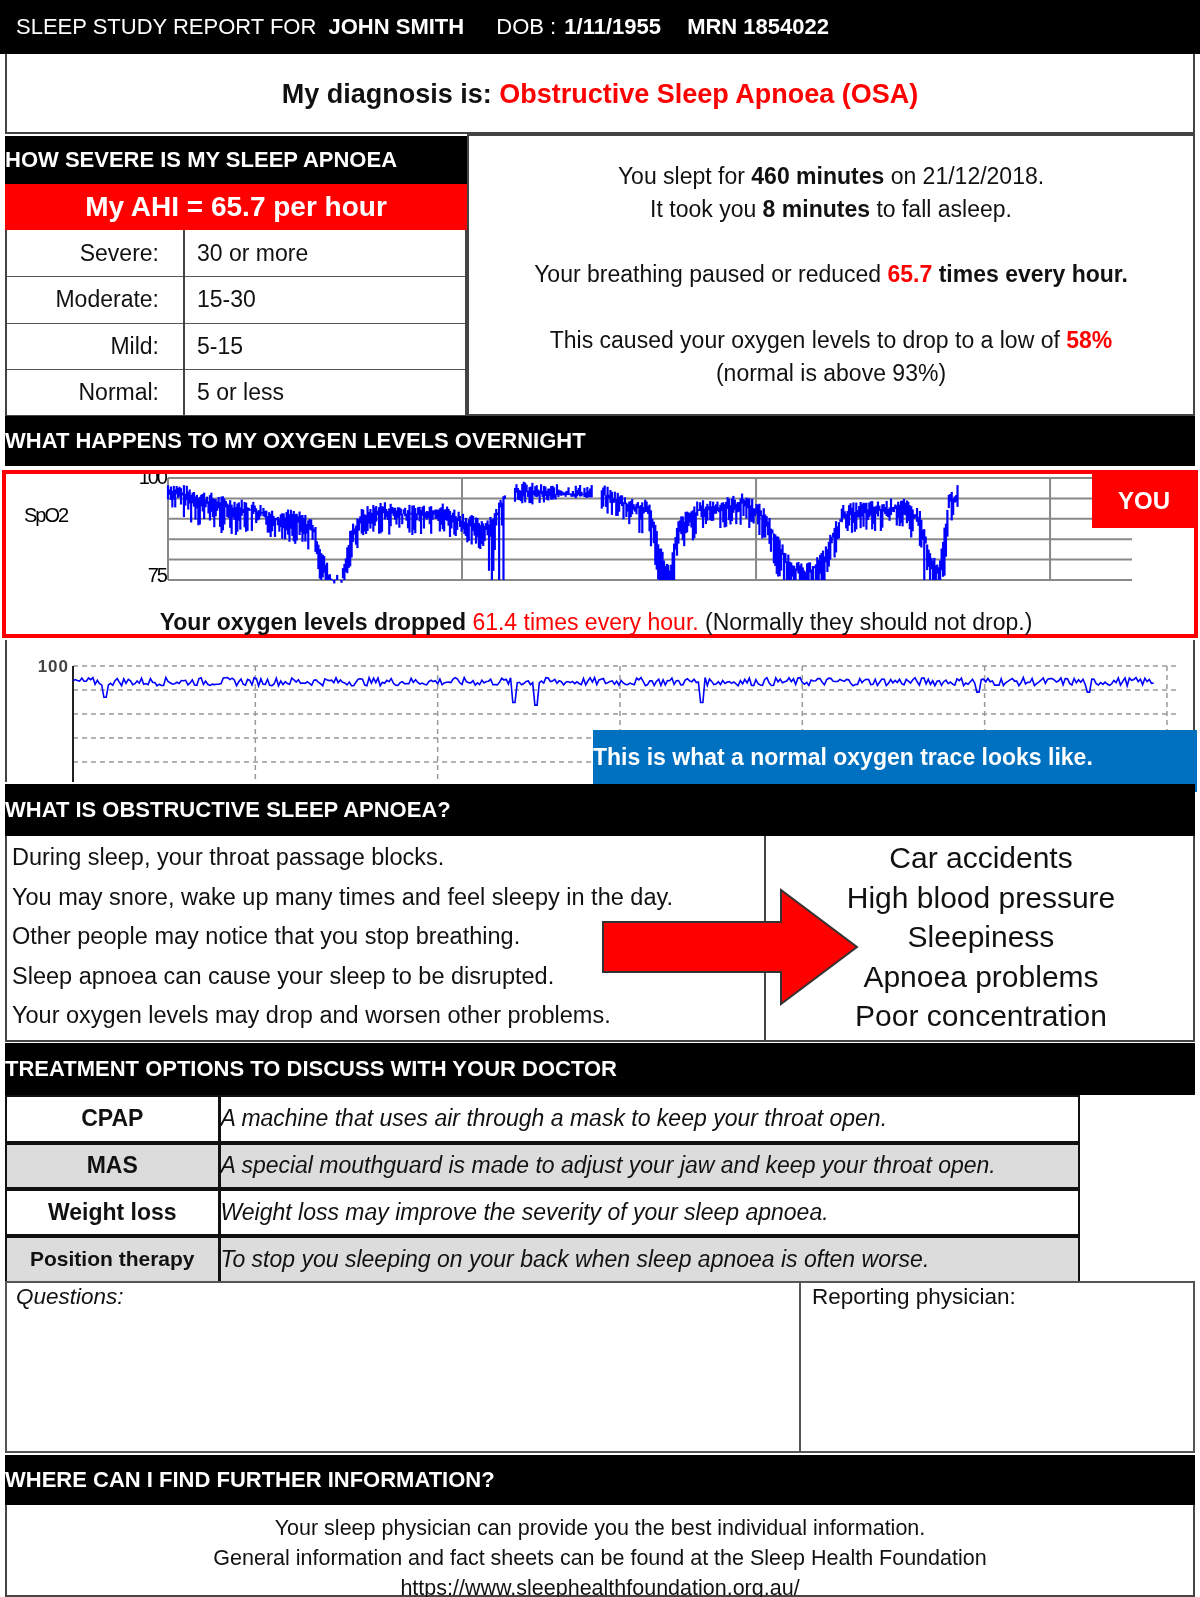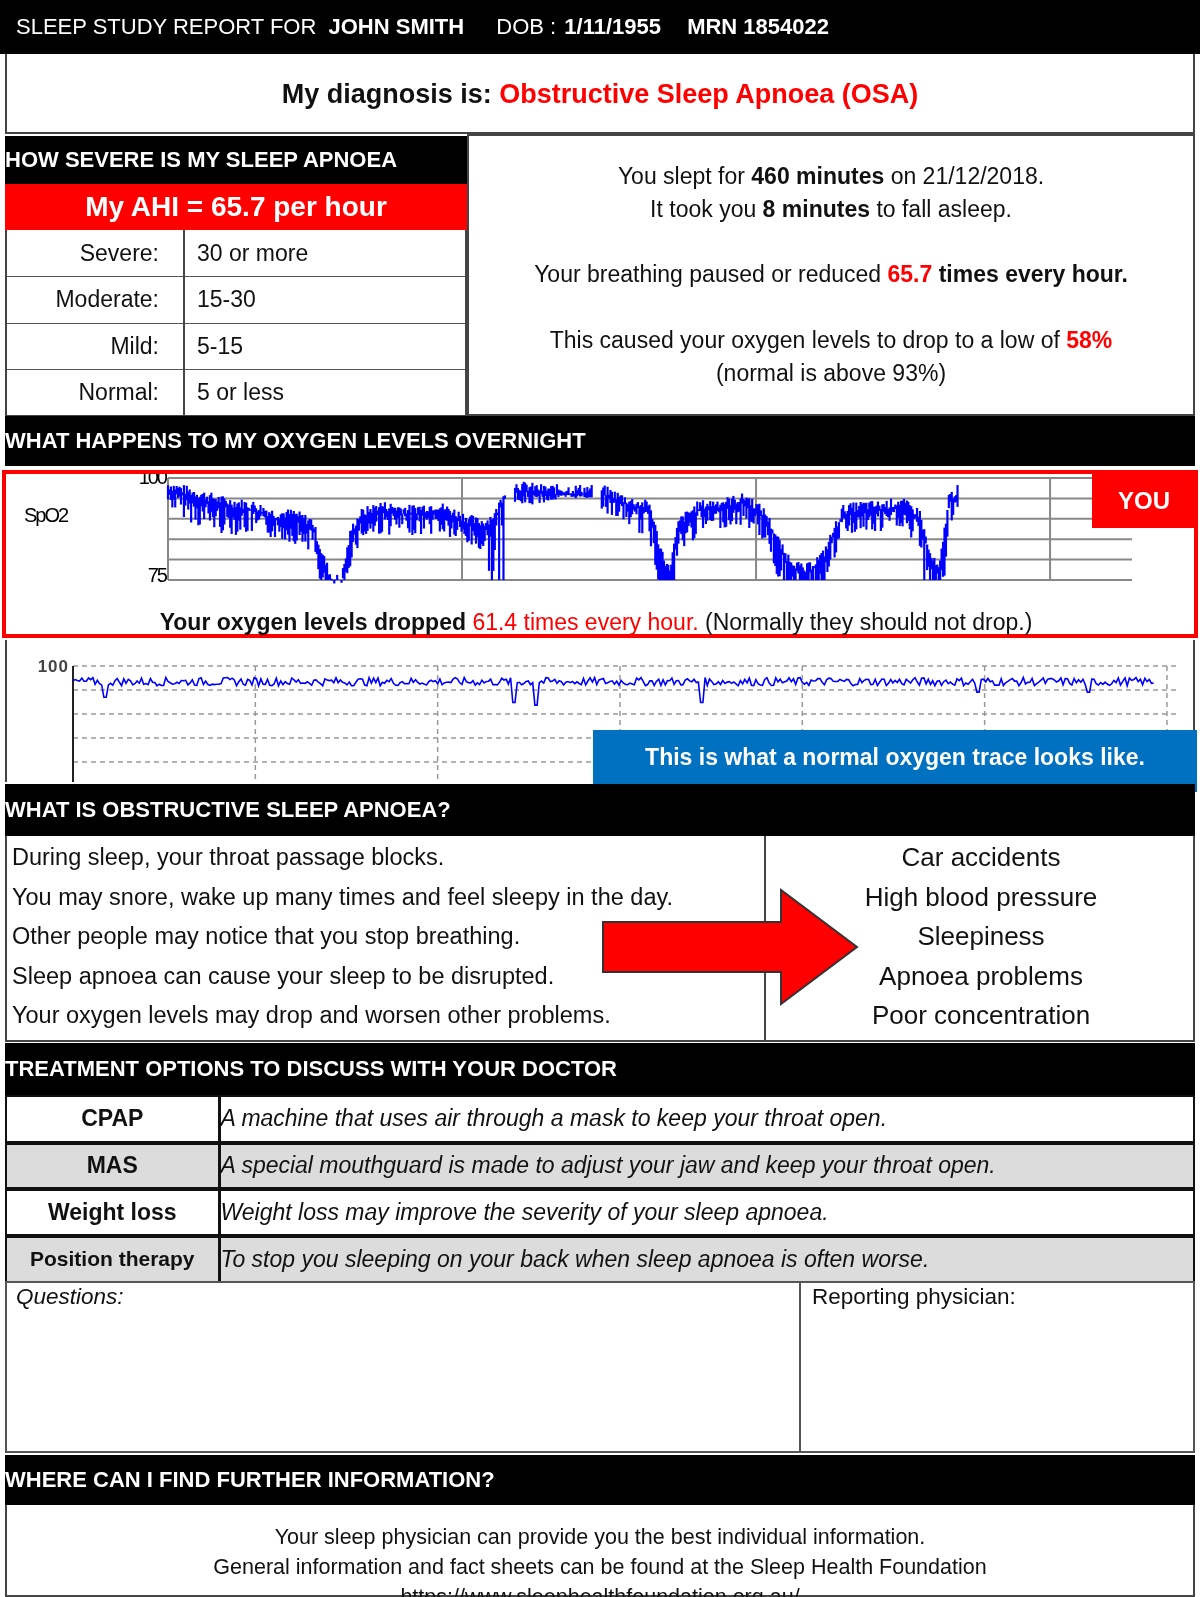--- a/index.html
+++ b/index.html
@@ -28,45 +28,45 @@
 
   #oxy-title { left: 5px; top: 416px; width: 1190px; height: 50px; line-height: 50px; font-size: 22px; }
 
   #you-box { left: 2px; top: 470px; width: 1196px; height: 168px; border: 4px solid #ff0000; }
   #you-chart { left: 20px; top: 474px; width: 1140px; height: 118px; }
   #you-badge { left: 1092px; top: 474px; width: 104px; height: 54px; background: #ff0000; color: #fff; font-weight: bold; font-size: 24px; text-align: center; line-height: 54px; }
   #you-caption { left: 6px; top: 608px; width: 1180px; height: 28px; text-align: center; font-size: 23px; line-height: 28px; overflow: hidden; }
 
   #norm-box { left: 5px; top: 640px; width: 1190px; height: 142px; border-left: 2px solid #444; border-right: 2px solid #444; }
   #norm-chart { left: 20px; top: 660px; width: 1160px; height: 122px; }
-  #norm-badge { left: 593px; top: 730px; width: 604px; height: 62px; background: #0070c0; color: #fff; font-weight: bold; font-size: 23px; text-align: center; line-height: 54px; }
+  #norm-badge { left: 593px; top: 730px; width: 604px; height: 62px; background: #0070c0; color: #fff; font-weight: bold; font-size: 23px; line-height: 54px; }
 
   #osa-title { left: 5px; top: 784px; width: 1190px; height: 52px; line-height: 52px; font-size: 22px; }
   #osa-body { left: 5px; top: 836px; width: 1190px; height: 206px; border: 2px solid #444; border-top: none; }
   #osa-left { left: 12px; top: 838px; width: 760px; font-size: 23.5px; line-height: 39.5px; }
   #osa-divider { left: 764px; top: 836px; width: 1.5px; height: 206px; background: #444; }
-  #osa-right { left: 766px; top: 838px; width: 430px; text-align: center; font-size: 26px; line-height: 39.5px; }
+  #osa-right { left: 766px; top: 838px; width: 430px; text-align: center; font-size: 30px; line-height: 39.5px; }
   #arrow { left: 600px; top: 888px; width: 260px; height: 118px; }
 
   #tx-title { left: 5px; top: 1043px; width: 1190px; height: 52px; line-height: 52px; font-size: 22px; }
-  #tx-table { left: 5px; top: 1095px; width: 1190px; border-collapse: collapse; border: 2px solid #111; }
+  #tx-table { left: 5px; top: 1095px; width: 1075px; border-collapse: collapse; border: 2px solid #111; }
   #tx-table td { height: 46.5px; font-size: 23px; border: 2px solid #111; border-top: 4px solid #111; }
   #tx-table tr:first-child td { border-top: none; }
   #tx-table td.k { width: 213px; text-align: center; font-weight: bold; border-right: 3px solid #111; }
   #tx-table td.v { padding-left: 0; font-style: italic; }
   #tx-table tr.alt td { background: #dcdcdc; margin-top: 24px; }
   #tx-table tr.small td.k { font-size: 21px; }
 
   #notes { left: 5px; top: 1281px; width: 1190px; height: 172px; border: 2px solid #555; }
   #q-label { left: 16px; top: 1284px; font-size: 22.5px; font-style: italic; }
   #notes-div { left: 799px; top: 1281px; width: 1.5px; height: 172px; background: #555; }
   #p-label { left: 812px; top: 1284px; font-size: 22.5px; }
 
   #info-title { left: 5px; top: 1455px; width: 1190px; height: 50px; line-height: 50px; font-size: 22px; }
-  #info-body { left: 5px; top: 1505px; width: 1190px; height: 92px; border: 2px solid #444; border-top: none; text-align: center; font-size: 21.5px; line-height: 30px; padding-top: 17px; }
+  #info-body { left: 5px; top: 1505px; width: 1190px; height: 92px; border: 2px solid #444; border-top: none; text-align: center; font-size: 21.5px; line-height: 30px; padding-top: 8px; }
 </style>
 </head>
 <body>
 
 <div id="hdr" class="abs">
   <span>SLEEP STUDY REPORT FOR</span>
   <b style="margin-right:26px">JOHN SMITH</b>
   <span style="margin-right:2px">DOB :</span>
   <b style="margin-right:20px">1/11/1955</b>
   <b>MRN</b>

